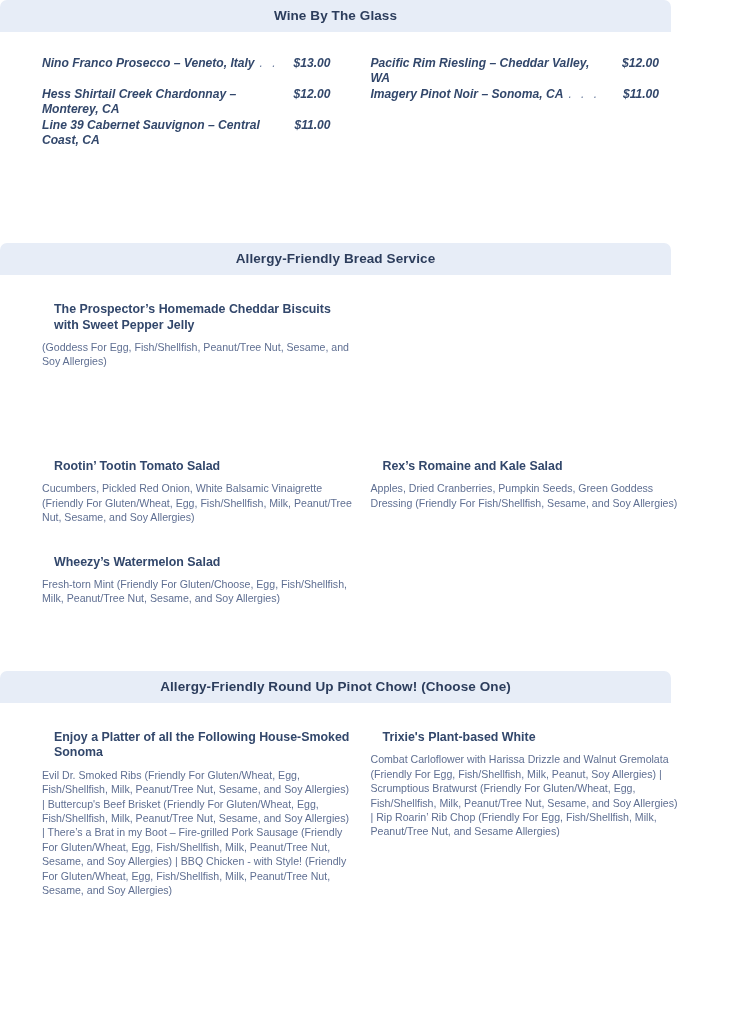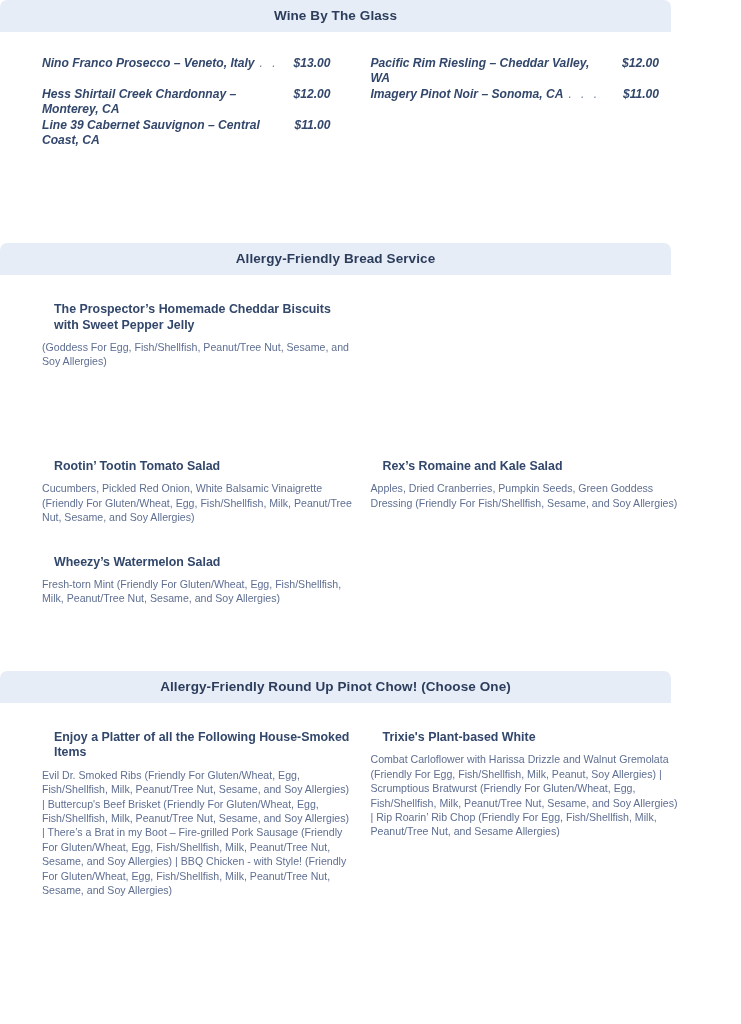--- a/index.html
+++ b/index.html
@@ -209,39 +209,39 @@
         <div class="item">
           <p class="item-title">Rex’s Romaine and Kale Salad</p>
           <p class="item-desc">Apples, Dried Cranberries, Pumpkin Seeds, Green Goddess Dressing (Friendly For Fish/Shellfish, Sesame, and Soy Allergies)</p>
         </div>
 
         <div class="food-row-gap" style="width:50%"></div>
         <div class="food-row-gap" style="width:50%"></div>
 
         <div class="item">
           <p class="item-title">Wheezy’s Watermelon Salad</p>
-          <p class="item-desc">Fresh-torn Mint (Friendly For Gluten/Wheat, Egg, Fish/Shellfish, Milk, Peanut/Tree Nut, Sesame, and Soy Allergies)</p>
+          <p class="item-desc">Fresh-torn Mint (Friendly For Gluten/Choose, Egg, Fish/Shellfish, Milk, Peanut/Tree Nut, Sesame, and Soy Allergies)</p>
         </div>
         <div class="item"></div>
 
       </div>
     </div>
   </div>
 
   <div class="section-gap-3"></div>
 
   <div class="section">
     <div class="section-header">
       <div class="section-header-title">Allergy-Friendly Round Up Pinot Chow! (Choose One)</div>
     </div>
     <div class="section-body pad-food">
       <div class="items-grid">
 
         <div class="item">
-          <p class="item-title">Enjoy a Platter of all the Following House-Smoked Items</p>
+          <p class="item-title">Enjoy a Platter of all the Following House-Smoked Sonoma</p>
           <p class="item-desc">Evil Dr. Smoked Ribs (Friendly For Gluten/Wheat, Egg, Fish/Shellfish, Milk, Peanut/Tree Nut, Sesame, and Soy Allergies) | Buttercup's Beef Brisket (Friendly For Gluten/Wheat, Egg, Fish/Shellfish, Milk, Peanut/Tree Nut, Sesame, and Soy Allergies) | There’s a Brat in my Boot – Fire-grilled Pork Sausage (Friendly For Gluten/Wheat, Egg, Fish/Shellfish, Milk, Peanut/Tree Nut, Sesame, and Soy Allergies) | BBQ Chicken - with Style! (Friendly For Gluten/Wheat, Egg, Fish/Shellfish, Milk, Peanut/Tree Nut, Sesame, and Soy Allergies)</p>
         </div>
 
         <div class="item">
           <p class="item-title">Trixie's Plant-based White</p>
           <p class="item-desc">Combat Carloflower with Harissa Drizzle and Walnut Gremolata (Friendly For Egg, Fish/Shellfish, Milk, Peanut, Soy Allergies) | Scrumptious Bratwurst (Friendly For Gluten/Wheat, Egg, Fish/Shellfish, Milk, Peanut/Tree Nut, Sesame, and Soy Allergies) | Rip Roarin’ Rib Chop (Friendly For Egg, Fish/Shellfish, Milk, Peanut/Tree Nut, and Sesame Allergies)</p>
         </div>
 
       </div>
     </div>

